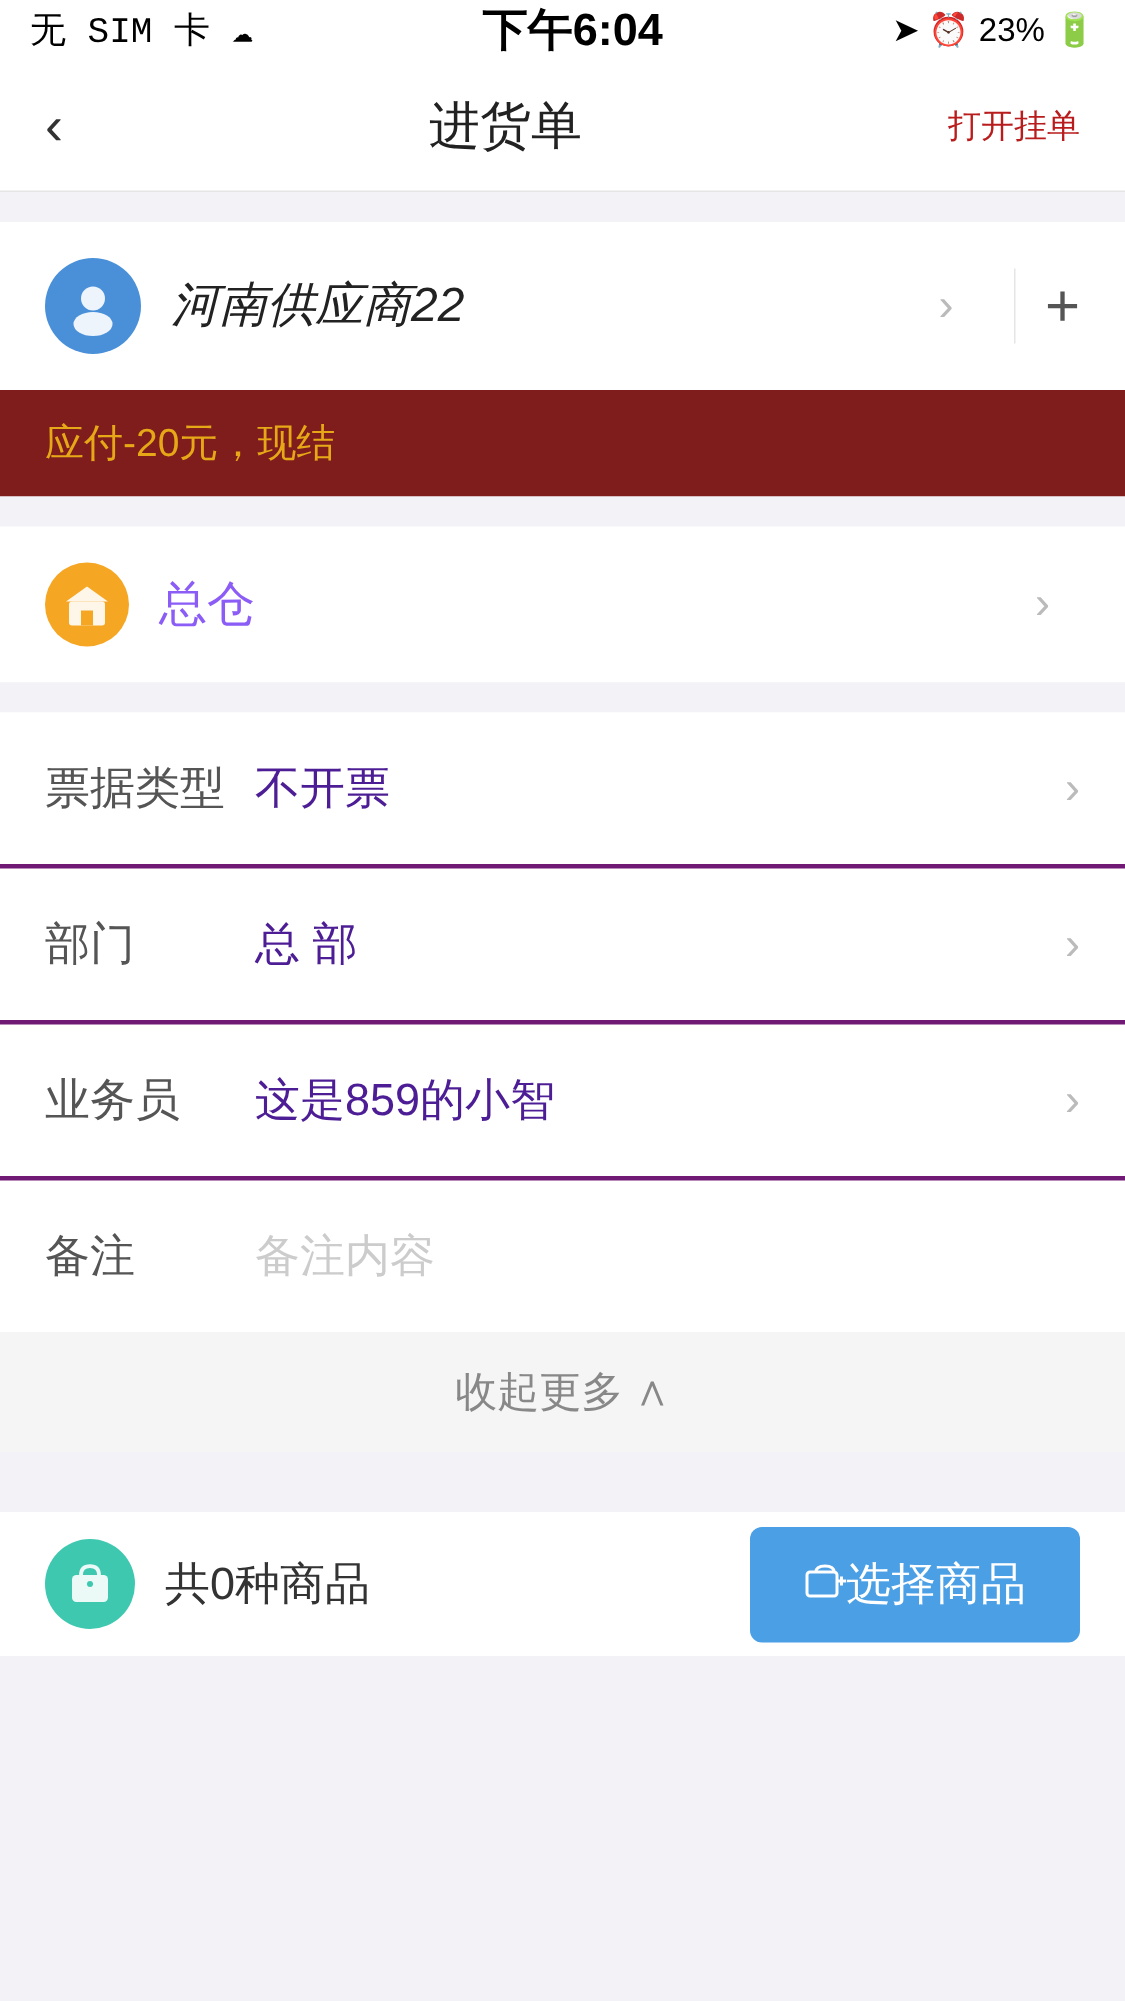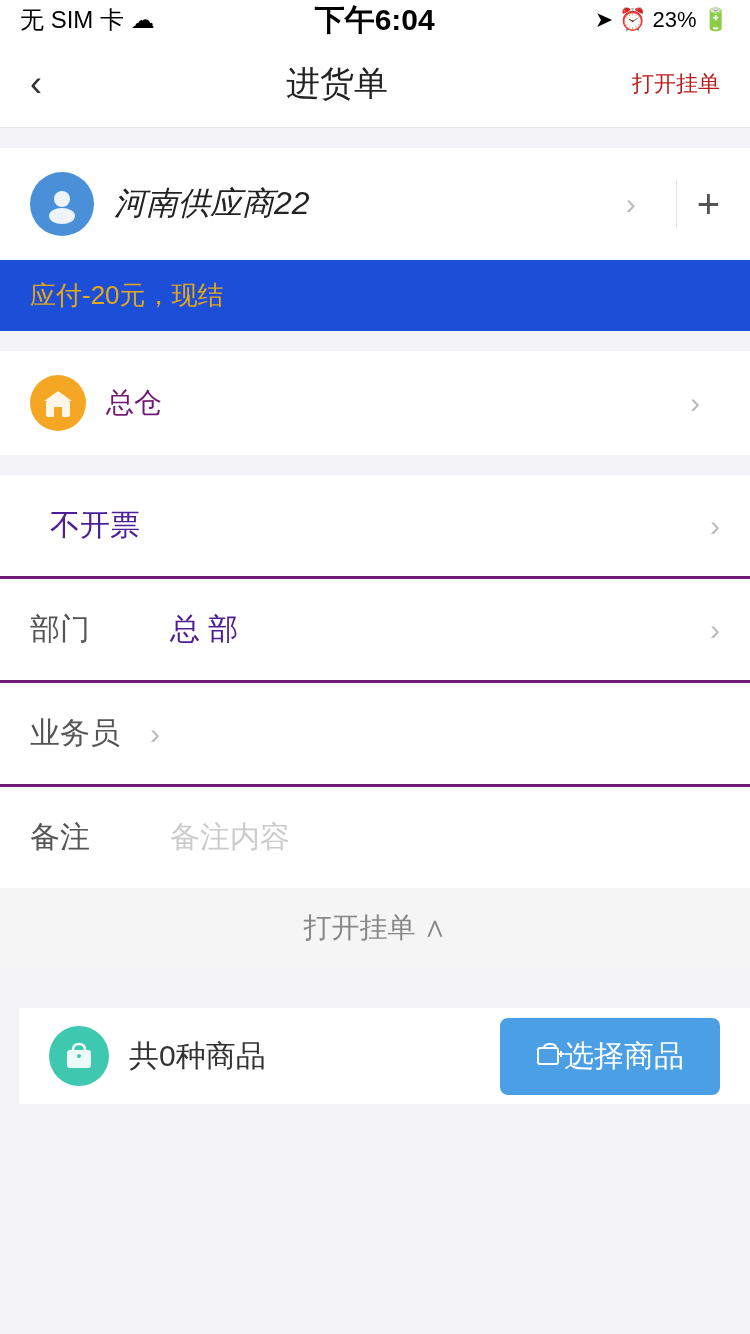--- a/index.html
+++ b/index.html
@@ -18,21 +18,21 @@
       width: 100%;
       height: 40px;
       background: #fff;
       display: flex;
       align-items: center;
       justify-content: space-between;
       padding: 0 20px;
       font-size: 24px;
       color: #000;
     }
-    .status-left { display: flex; align-items: center; gap: 8px; }
+    .status-left { display: flex; align-items: center; gap: 8px; font-family: Liberation Mono, monospace; }
     .status-center { font-weight: 600; font-size: 30px; }
     .status-right { display: flex; align-items: center; gap: 6px; font-size: 22px; }
 
     
     .nav-bar {
       width: 100%;
       height: 88px;
       background: #fff;
       display: flex;
       align-items: center;
@@ -107,21 +107,21 @@
     }
     .divider-v {
       width: 1px;
       height: 50px;
       background: #e5e5e5;
       margin: 0 20px;
     }
 
     
     .notice-banner {
-      background: #1d4ed8;
+      background: #7f1d1d;
       padding: 18px 30px;
       font-size: 26px;
       color: #e6a817;
     }
 
     
     .warehouse-row {
       display: flex;
       align-items: center;
       padding: 24px 30px;
@@ -133,22 +133,22 @@
       border-radius: 50%;
       background: #f5a623;
       display: flex;
       align-items: center;
       justify-content: center;
       margin-right: 20px;
       flex-shrink: 0;
     }
     .warehouse-name {
       flex: 1;
-      font-size: 28px;
-      color: #701a75;
+      font-size: 32px;
+      color: #8b5cf6;
     }
 
     
     .form-row {
       display: flex;
       align-items: center;
       padding: 30px 30px;
       background: #fff;
       border-top: 3px solid #701a75;
       min-height: 96px;
@@ -187,21 +187,20 @@
     }
 
     
     .bottom-section {
       background: #fff;
       display: flex;
       align-items: center;
       padding: 24px 30px;
       margin-top: 20px;
       height: 96px;
-      margin-left: 19px;
     }
     .product-icon {
       width: 60px;
       height: 60px;
       border-radius: 50%;
       background: #3ec8b0;
       display: flex;
       align-items: center;
       justify-content: center;
       margin-right: 20px;
@@ -288,43 +287,45 @@
     <span class="warehouse-name">总仓</span>
     <span class="chevron-right">›</span>
   </div>
 </div>
 
 <div class="section-gap"></div>
 
 <div class="card-section">
 
   <div class="form-row" style="border-top:none;">
+    <span class="form-label">票据类型</span>
     <span class="form-value">不开票</span>
     <span class="form-chevron">›</span>
   </div>
 
   <div class="form-row">
     <span class="form-label">部门</span>
     <span class="form-value">总 部</span>
     <span class="form-chevron">›</span>
   </div>
 
   <div class="form-row">
     <span class="form-label">业务员</span>
+    <span class="form-value">这是859的小智</span>
     <span class="form-chevron">›</span>
   </div>
 
   <div class="form-row">
     <span class="form-label">备注</span>
     <span class="form-value placeholder">备注内容</span>
   </div>
 </div>
 
 <div class="collapse-row">
-  <span>打开挂单 ∧</span>
+  <span>收起更多 ∧</span>
 </div>
 
 <div class="section-gap"></div>
 
 <div class="bottom-section">
   <div class="product-icon">
     <svg viewBox="0 0 32 32" fill="none" width="32" height="32">
       <rect x="4" y="10" width="24" height="18" rx="3" fill="#fff" opacity="0.9"></rect>
       <path d="M10 10 Q10 4 16 4 Q22 4 22 10" stroke="#fff" stroke-width="2.5" fill="none" opacity="0.9"></path>
       <circle cx="16" cy="16" r="2" fill="#3ec8b0"></circle>

